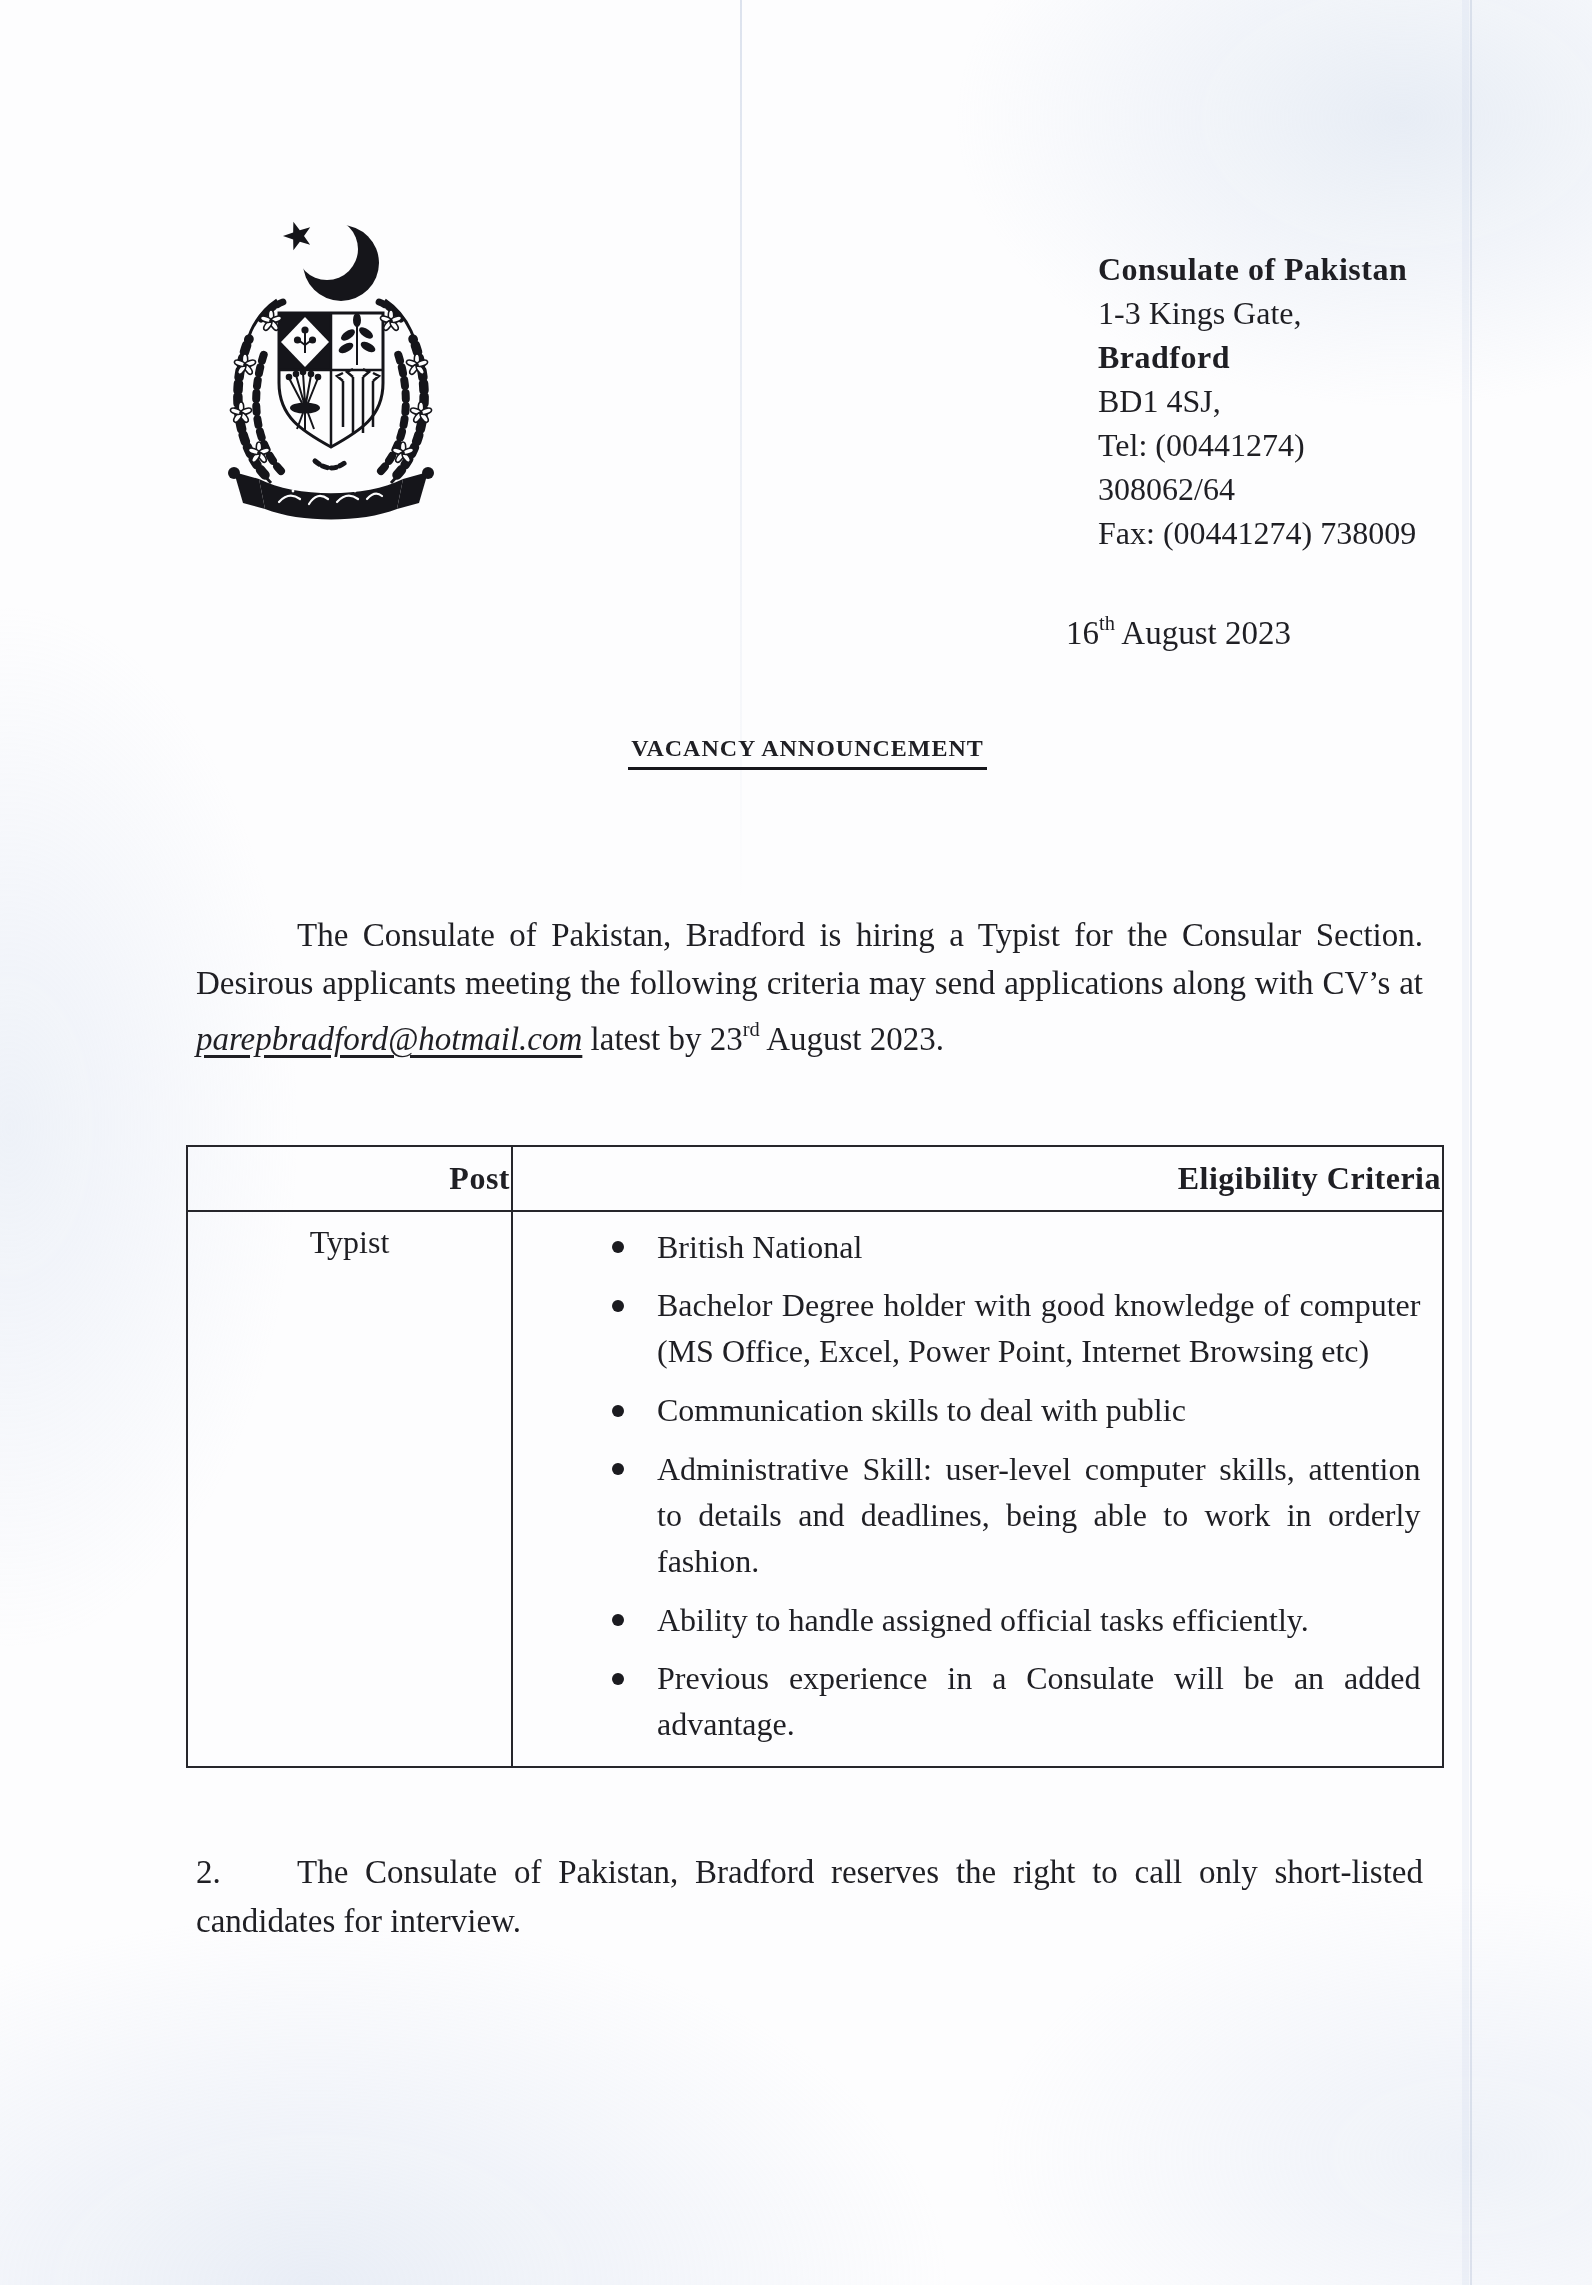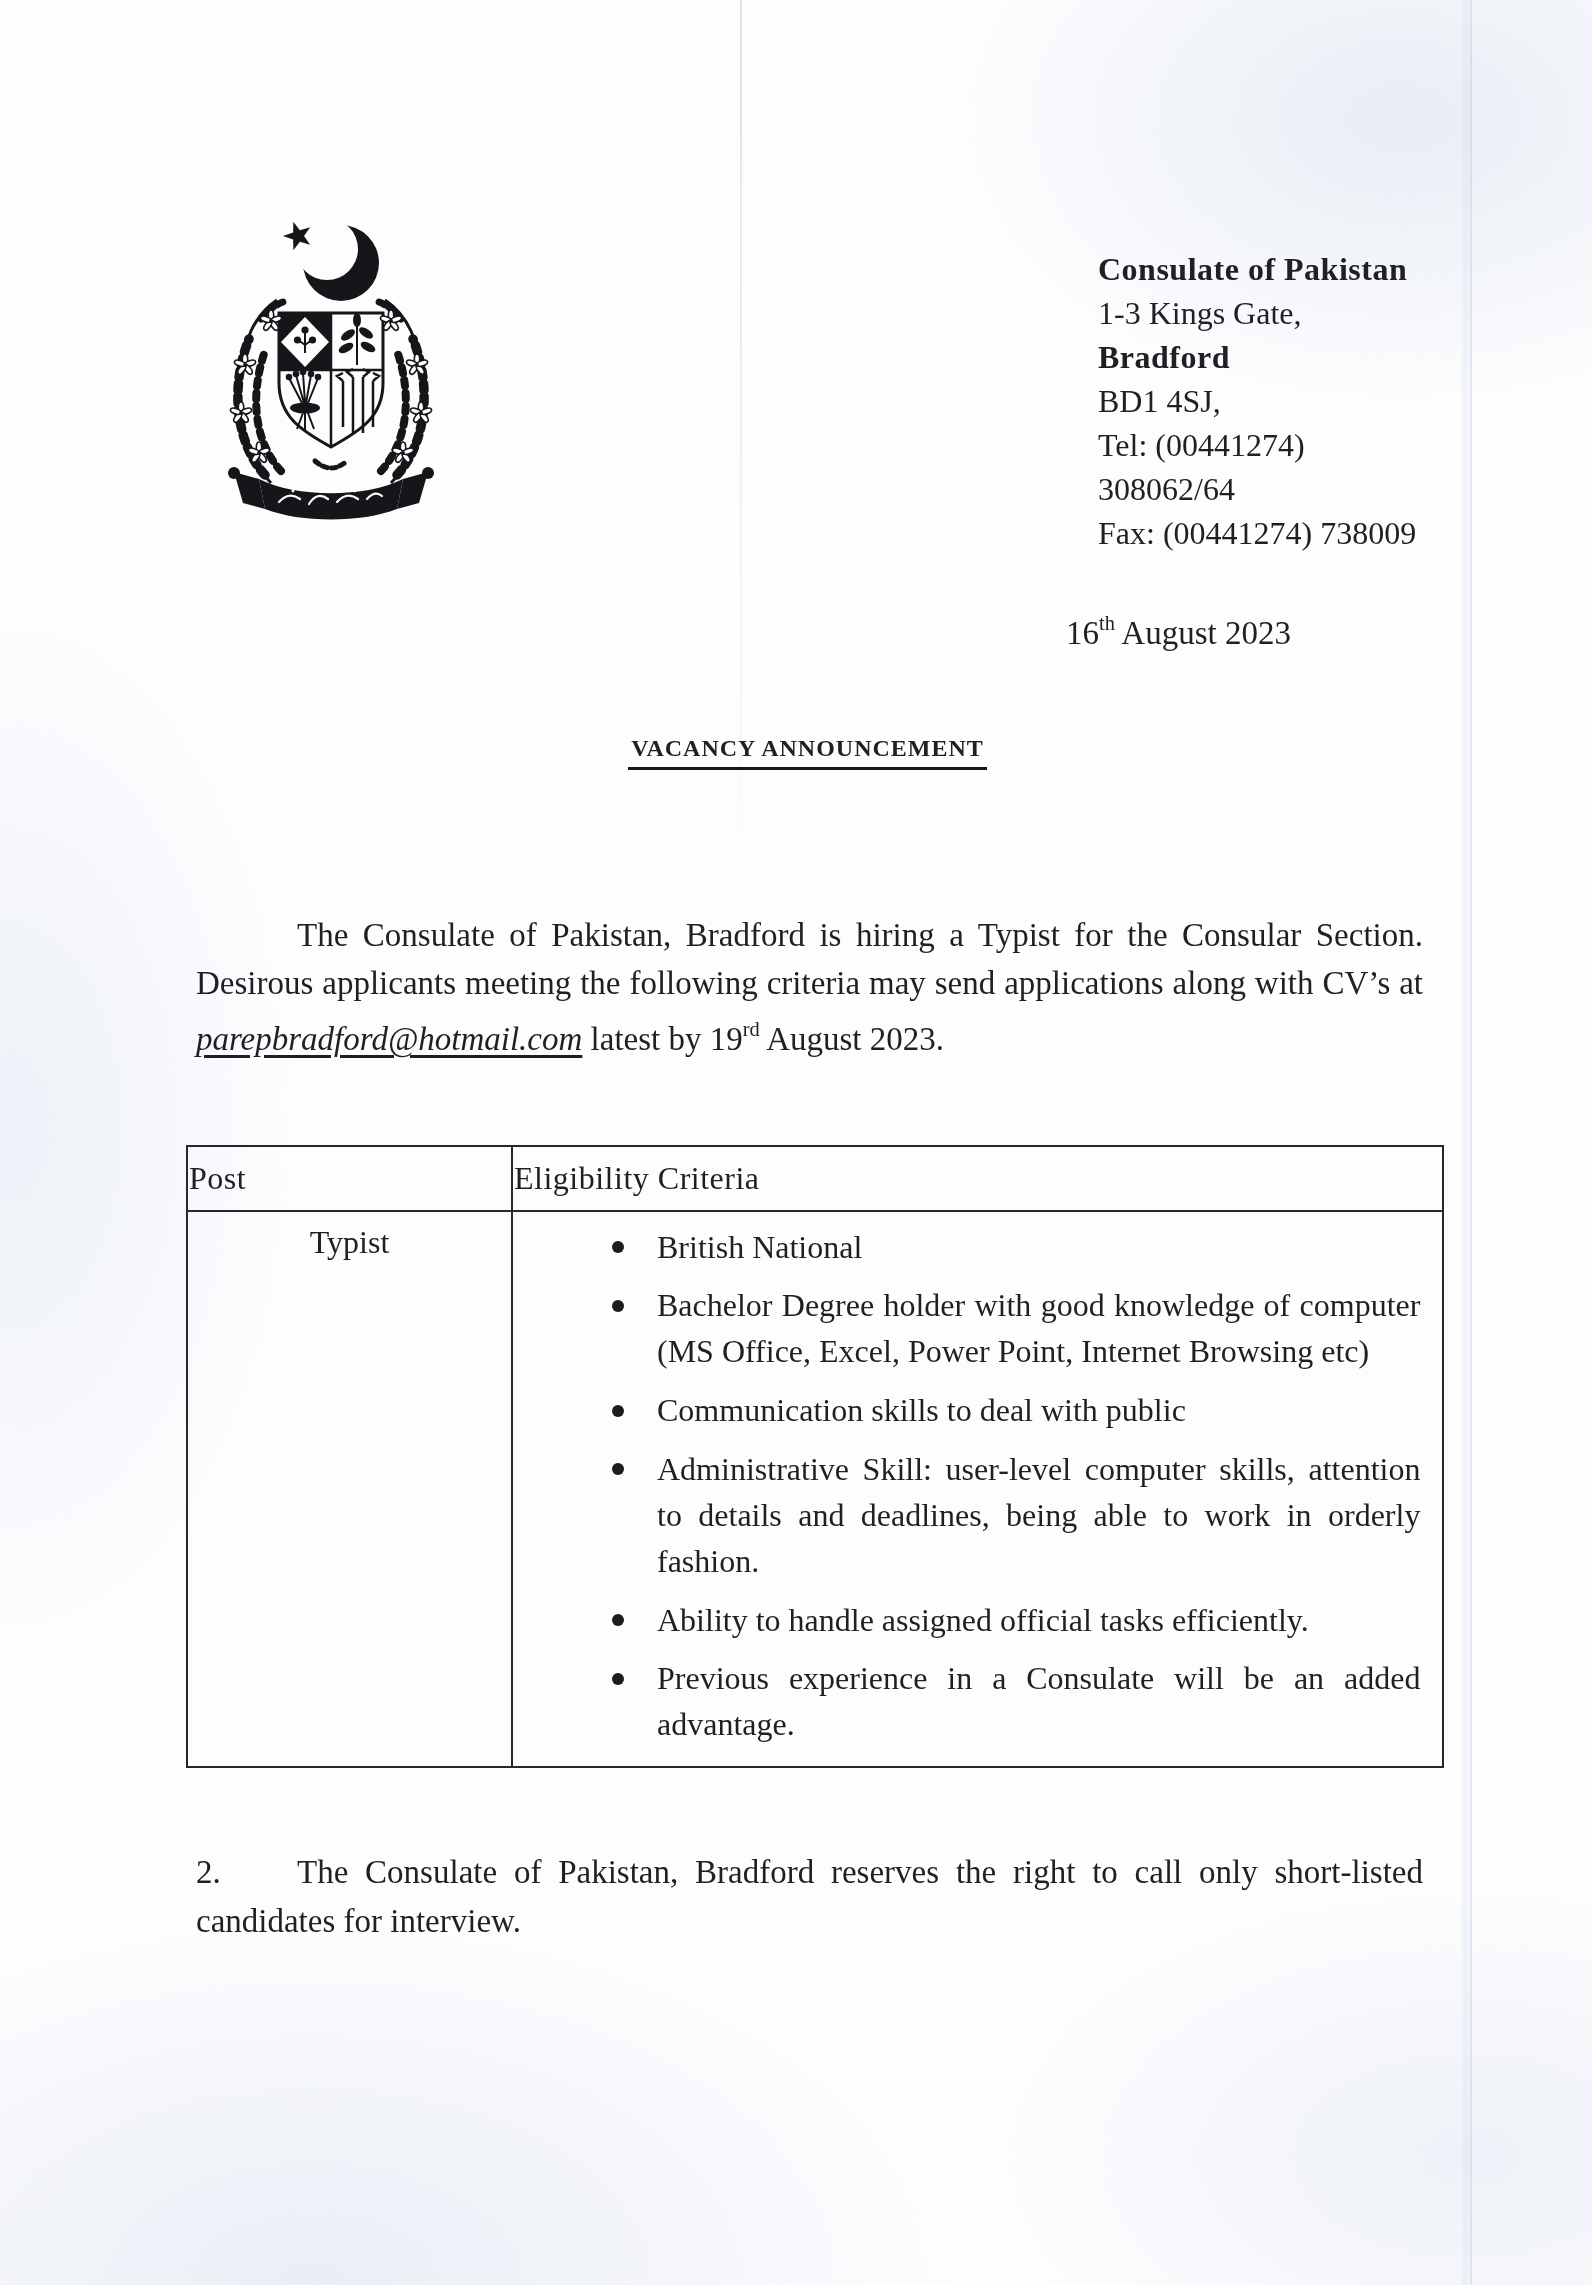--- a/index.html
+++ b/index.html
@@ -35,21 +35,21 @@
   .title-text{display:inline-block;font-weight:700;font-size:24px;letter-spacing:1px;
     border-bottom:3.9px solid #17171c;padding:0 2.9px 4.9px 2.9px;}
 
   .intro{position:absolute;left:196px;top:878px;width:1227px;
     font-size:33px;line-height:48px;text-align:justify;text-indent:101px;}
   .email{text-decoration:underline;text-underline-offset:4.9px;text-decoration-thickness:2.5px;font-style:italic;}
 
   table.vt{position:absolute;left:186px;top:1145px;width:1258px;
     border-collapse:collapse;font-size:32px;}
   table.vt th,table.vt td{border:2.5px solid #26262b;}
-  table.vt th{font-weight:400;height:61px;text-align:left;vertical-align:middle;letter-spacing:0.5px;}
+  table.vt th{font-weight:700;height:61px;text-align:right;vertical-align:middle;letter-spacing:0.5px;}
   td.post-cell{width:321px;vertical-align:top;text-align:center;padding-top:12px;height:541px;}
   td.crit-cell{vertical-align:top;padding:0 21.6px 0 0;}
   ul.crit{list-style:none;margin:11.8px 0 0 0;padding:0 0 0 120px;}
   ul.crit li{position:relative;line-height:46px;margin-bottom:12.7px;text-align:justify;margin-left:24px;}
   ul.crit li::before{content:"";position:absolute;left:-45px;top:17.6px;width:11.8px;height:11.8px;
     border-radius:50%;background:#1b1b20;}
 
   .closing{position:absolute;left:196px;top:1815px;width:1227px;
     font-size:33px;line-height:49px;text-align:justify;text-indent:101px;}
   .closing .num{position:absolute;left:0;top:0;text-indent:0;}
@@ -168,21 +168,21 @@
 
   <div class="date-line">
     <span>16</span><sup>th</sup><span> August 2023</span>
   </div>
 
   <div class="title-wrap">
     <span class="title-text">VACANCY ANNOUNCEMENT</span>
   </div>
 
   <p class="intro">
-    <span>The Consulate of Pakistan, Bradford is hiring a Typist for the Consular Section. Desirous applicants meeting the following criteria may send applications along with CV’s at </span><span class="email">parepbradford@hotmail.com</span><span> latest by 19</span><sup>rd</sup><span> August 2023.</span>
+    <span>The Consulate of Pakistan, Bradford is hiring a Typist for the Consular Section. Desirous applicants meeting the following criteria may send applications along with CV’s at </span><span class="email">parepbradford@hotmail.com</span><span> latest by 23</span><sup>rd</sup><span> August 2023.</span>
   </p>
 
   <table class="vt">
     <thead>
       <tr>
         <th>Post</th>
         <th>Eligibility Criteria</th>
       </tr>
     </thead>
     <tbody>

